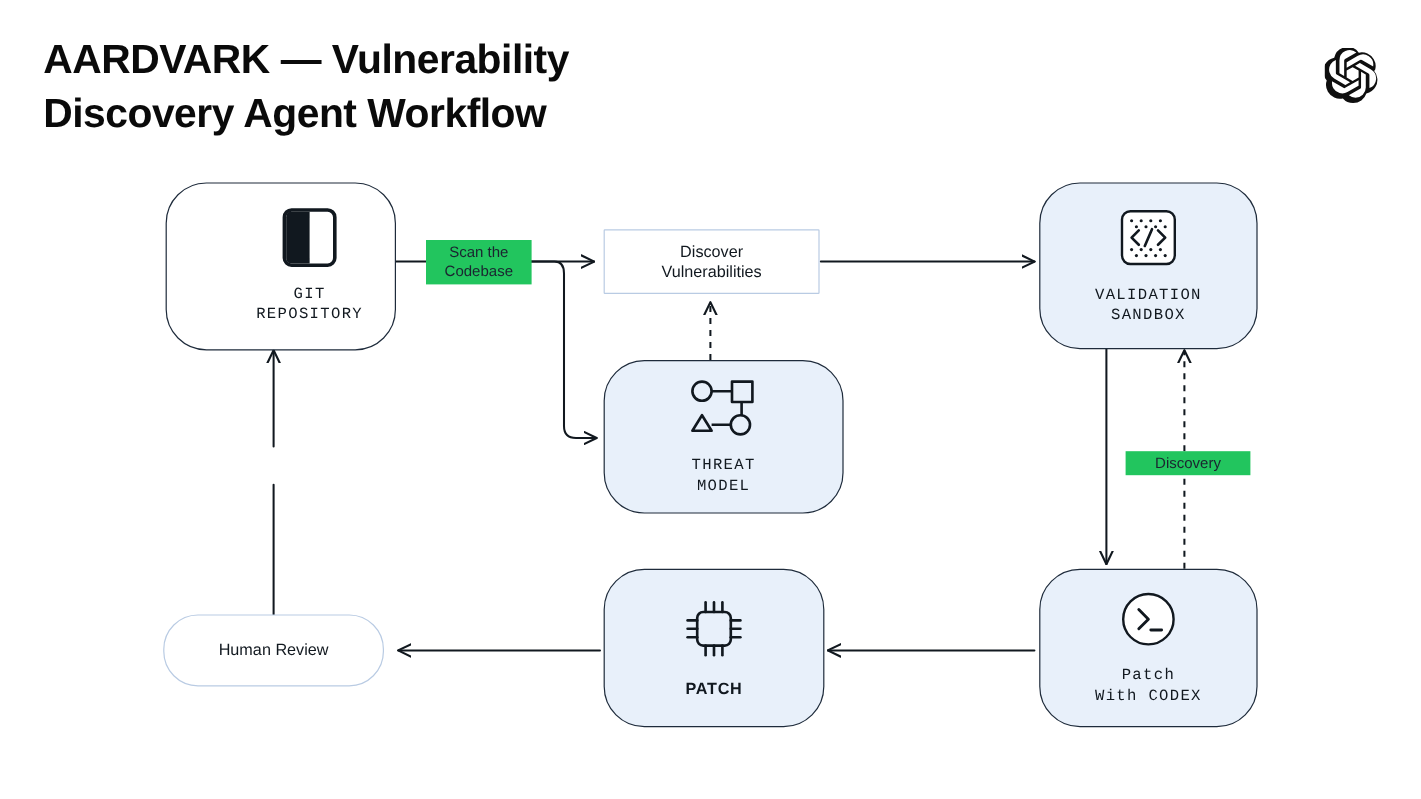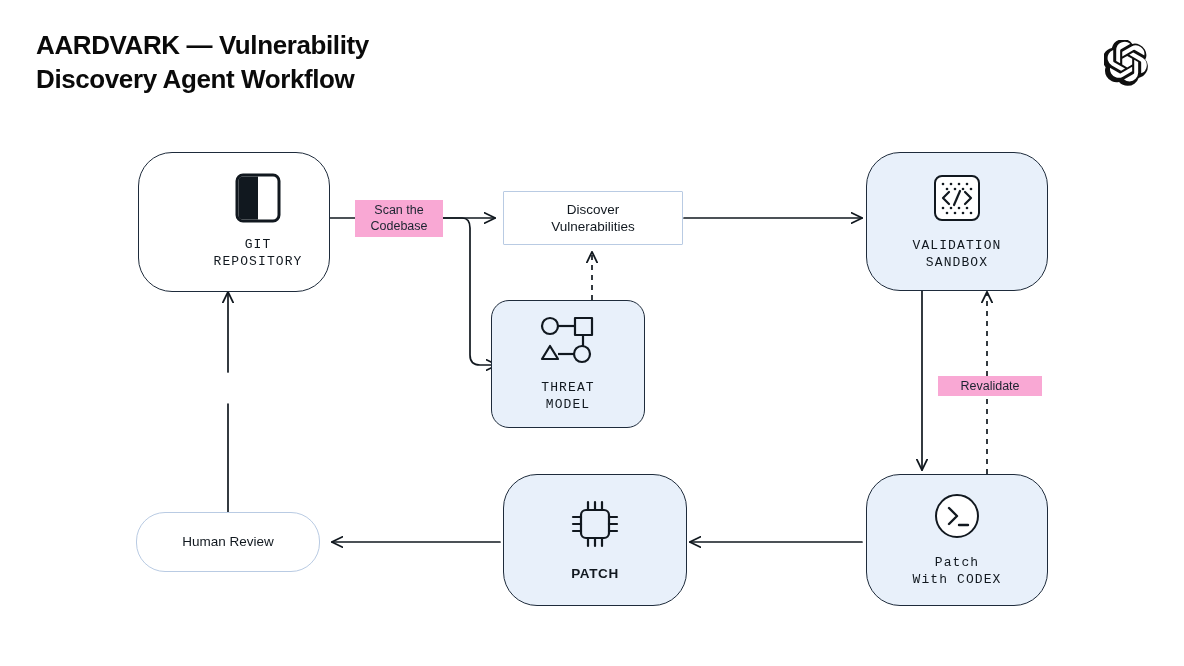--- a/index.html
+++ b/index.html
@@ -16,21 +16,21 @@
     color: #0d1117;
   }
 
   
   #header-title {
     position: absolute;
     left: 36px;
     top: 28px;
     font-family: "Liberation Sans", sans-serif;
     font-weight: bold;
-    font-size: 26px;
+    font-size: 34px;
     line-height: 1.32;
     letter-spacing: -0.4px;
     color: #0a0a0a;
     white-space: pre-line;
   }
   #brand-logo {
     position: absolute;
     left: 1104px;
     top: 40px;
     width: 46px;
@@ -105,21 +105,21 @@
 
   
   .edge-label {
     position: absolute;
     font-family: "Liberation Sans", sans-serif;
     font-size: 12.5px;
     line-height: 1.3;
     color: #1b2430;
     text-align: center;
     white-space: pre-line;
-    background: #f9a8d4;
+    background: #22c55e;
     padding: 2px 4px;
   }
 </style>
 </head>
 <body>
 
 <div id="header-title">AARDVARK — Vulnerability
 Discovery Agent Workflow</div>
 
 <div id="brand-logo">
@@ -161,40 +161,40 @@
       <path d="M 500 542 L 332 542" marker-end="url(#arrow-solid)" stroke-linecap="round"></path>
 
       <path d="M 228 512 L 228 404" stroke-linecap="round"></path>
       <path d="M 228 372 L 228 292" marker-end="url(#arrow-solid)" stroke-linecap="round"></path>
     </g>
   </svg>
 
   <div class="edge-label" style="left:355px; top:200px; width:80px;">Scan the
 Codebase</div>
 
-  <div class="edge-label" style="left:938px; top:376px; width:96px;">Revalidate</div>
+  <div class="edge-label" style="left:938px; top:376px; width:96px;">Discovery</div>
 
 
   <div class="node node-soft fill-white" style="left:138px; top:152px; width:192px; height:140px;padding-left:48px;">
     <span class="node-icon">
       <svg width="46" height="50" viewBox="0 0 46 50">
         <rect x="2" y="2" width="42" height="46" rx="6" ry="6" fill="#ffffff" stroke="#11181f" stroke-width="3"></rect>
         <path d="M 23 3.5 L 23 46.5 L 8 46.5 Q 3.5 46.5 3.5 42 L 3.5 8 Q 3.5 3.5 8 3.5 Z" fill="#11181f"></path>
       </svg>
     </span>
     <span class="node-label label-mono">GIT
 REPOSITORY</span>
   </div>
 
   <div class="node node-rect" style="left:503px; top:191px; width:180px; height:54px;">
     <span class="node-label label-sans">Discover
 Vulnerabilities</span>
   </div>
 
-  <div class="node node-soft fill-blue" style="left:491px; top:300px; width:154px; height:128px;border-radius:18px;">
+  <div class="node node-soft fill-blue" style="left:503px; top:300px; width:200px; height:128px;">
     <span class="node-icon">
       <svg width="64" height="52" viewBox="0 0 64 52">
         <g fill="none" stroke="#11181f" stroke-width="2.2" stroke-linejoin="round">
           <line x1="22" y1="12" x2="40" y2="12"></line>
           <line x1="47" y1="20" x2="47" y2="32"></line>
           <line x1="22" y1="40" x2="38" y2="40"></line>
           <circle cx="14" cy="12" r="8" fill="#e8f0fa"></circle>
           <rect x="39" y="4" width="17" height="17" fill="#e8f0fa"></rect>
           <path d="M 14 32 L 22 45 L 6 45 Z" fill="#e8f0fa"></path>
           <circle cx="46" cy="40" r="8" fill="#e8f0fa"></circle>

